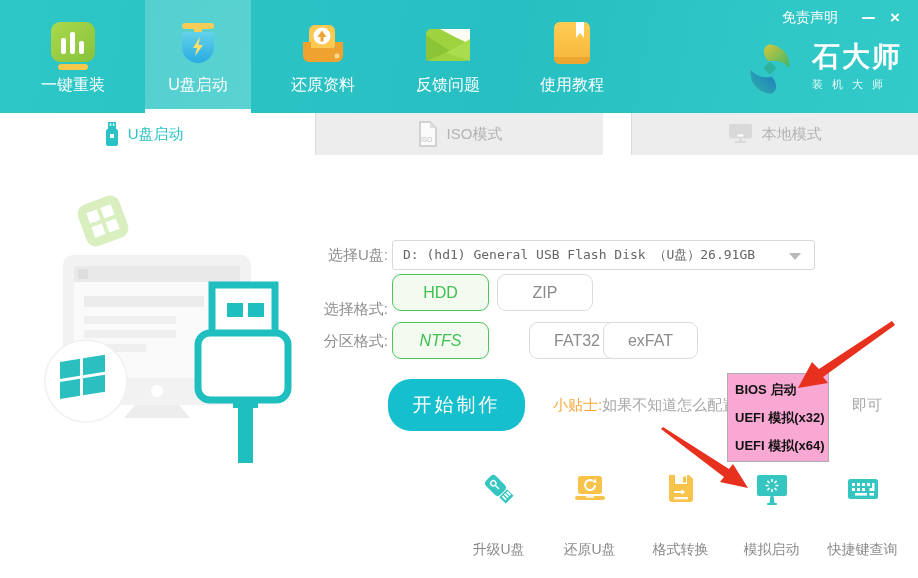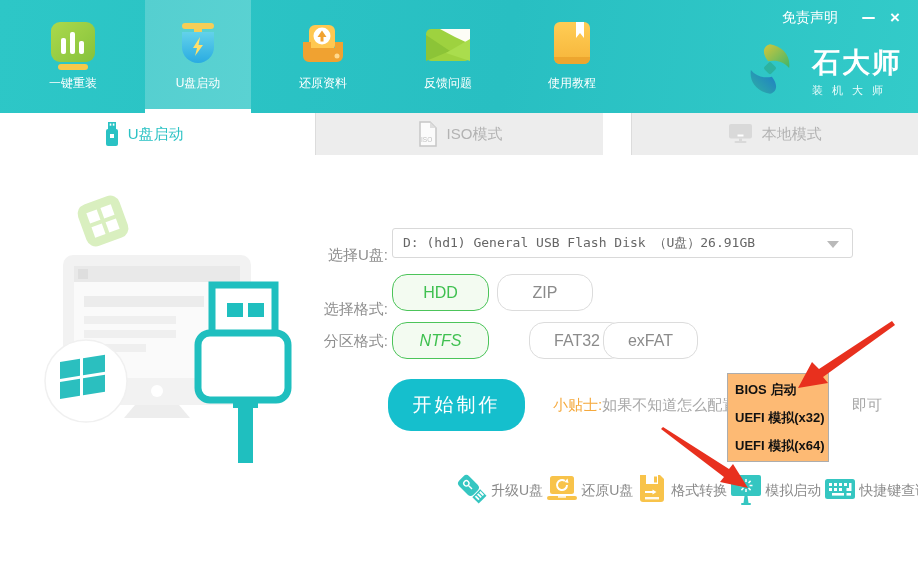--- a/index.html
+++ b/index.html
@@ -7,71 +7,71 @@
     position:relative;width:918px;height:578px;overflow:hidden;background:#fff;
     font-family:"Liberation Sans","DejaVu Sans",sans-serif;
     -webkit-font-smoothing:antialiased;
   }
   
   .topbar{position:absolute;left:0;top:0;width:918px;height:113px;
     background:linear-gradient(100deg,#2dc7c7 0%,#28bfc2 55%,#33cbc9 100%);}
   .menu-item{position:absolute;top:0;height:113px;width:106px;display:flex;
     flex-direction:column;align-items:center;cursor:pointer;}
   .menu-item .mi-icon{margin-top:20px;height:52px;display:flex;align-items:center;justify-content:center;}
-  .menu-item .mi-label{margin-top:3px;color:#fff;font-size:12px;}
+  .menu-item .mi-label{margin-top:3px;color:#fff;font-size:16px;}
   .menu-item.selected{background:linear-gradient(100deg,#55cfd0,#5ad2d2);}
   .menu-item.selected::after{content:"";position:absolute;left:0;right:0;bottom:0;height:4px;background:#fff;}
   .mi-1{left:20px}.mi-2{left:145px}.mi-3{left:270px}.mi-4{left:395px}.mi-5{left:519px}
   
   .disclaimer{position:absolute;top:9px;right:80px;color:#fff;font-size:14px;cursor:pointer;}
   .win-btn{position:absolute;top:8px;width:20px;height:20px;display:flex;align-items:center;justify-content:center;cursor:pointer;color:#fff;}
   .btn-min{right:40px;}
   .btn-min .dash{width:13px;height:2.5px;background:#fff;border-radius:1px;}
   .btn-close{right:13px;font-size:17px;font-weight:bold;line-height:20px;}
   
-  .brand{position:absolute;top:40px;right:16px;display:flex;align-items:flex-end;gap:20px;}
+  .brand{position:absolute;top:40px;right:16px;display:flex;align-items:flex-start;gap:20px;}
   .brand-text{display:flex;flex-direction:column;}
   .brand-name{color:#fff;font-size:28px;font-weight:bold;line-height:34px;letter-spacing:2px;}
   .brand-sub{color:#eafcfb;font-size:11px;letter-spacing:9px;margin-top:3px;white-space:nowrap;}
   
   .tabs{position:absolute;left:0;top:113px;width:918px;height:42px;display:flex;}
   .tab{width:306px;height:42px;display:flex;align-items:center;justify-content:center;gap:8px;
     background:#ededed;color:#b3b3b3;font-size:15px;cursor:pointer;box-sizing:border-box;}
   .tab + .tab{border-left:1px solid #dcdcdc;margin-left:28px;}
   .tab.active{background:#fff;color:#2ac2c4;}
   
   .form-label{position:absolute;left:322px;width:66px;text-align:right;color:#8f8f8f;font-size:15px;}
   .lbl-usb{top:246px}.lbl-format{top:300px}.lbl-part{top:332px}
-  .dropdown{position:absolute;left:392px;top:228px;width:461px;height:30px;box-sizing:border-box;
+  .dropdown{position:absolute;left:392px;top:240px;width:423px;height:30px;box-sizing:border-box;
     border:1px solid #d9d9d9;border-radius:3px;background:#fff;cursor:pointer;display:flex;align-items:center;}
   .dd-text{margin-left:10px;font-family:"DejaVu Sans Mono","Liberation Mono",monospace;font-size:13px;color:#666;}
   .dd-caret{position:absolute;right:13px;top:12px;width:0;height:0;
     border-left:6px solid transparent;border-right:6px solid transparent;border-top:7px solid #b9b9b9;}
-  .opt-btn{position:absolute;height:37px;box-sizing:border-box;border:1px solid #dcdcdc;border-radius:15px;
+  .opt-btn{position:absolute;height:37px;box-sizing:border-box;border:1px solid #dcdcdc;border-radius:9px;
     background:#fff;color:#8b8b8b;font-size:16px;display:flex;align-items:center;justify-content:center;cursor:pointer;}
   .opt-btn.selected{border-color:#4cc45a;color:#3fc050;background:#f3fbf1;}
   .b-hdd{left:392px;top:274px;width:97px;}
   .b-zip{left:497px;top:274px;width:96px;}
   .b-ntfs{left:392px;top:322px;width:97px;font-style:italic;}
   .b-fat32{left:497px;top:322px;width:96px;margin-left:32px;}
   .b-exfat{left:603px;top:322px;width:95px;}
   .start-btn{position:absolute;left:388px;top:379px;width:137px;height:52px;border-radius:23px;
     background:#15bfcd;color:#fff;font-size:19px;letter-spacing:3px;display:flex;align-items:center;justify-content:center;cursor:pointer;}
   .tip{position:absolute;top:396px;font-size:15px;white-space:nowrap;z-index:5;}
   .tip-left{left:553px;}
   .tip-right{left:852px;color:#a8a8a8;}
   .tip-prefix{color:#f5a93d;}
   .tip-body{color:#a8a8a8;}
   
-  .popup{position:absolute;left:727px;top:373px;width:102px;height:89px;background:#fdba74;
+  .popup{position:absolute;left:727px;top:373px;width:102px;height:89px;background:#f9a8d4;
     border:1px solid #adadad;box-sizing:border-box;z-index:40;padding-top:2px;}
   .popup-item{height:28px;line-height:28px;padding-left:7px;font-size:13px;font-weight:600;color:#111;cursor:pointer;white-space:nowrap;}
   
   .toolbar{position:absolute;left:453px;top:468px;width:455px;display:flex;}
-  .tool-item{flex:1;display:flex;align-items:center;cursor:pointer;}
+  .tool-item{flex:1;display:flex;flex-direction:column;align-items:center;cursor:pointer;gap:27px;}
   .tool-item .t-icon{height:40px;display:flex;align-items:flex-end;justify-content:center;}
   .tool-item .t-label{margin-top:6px;font-size:14px;color:#8a8a8a;white-space:nowrap;}
   
   .arrows{position:absolute;left:0;top:0;width:918px;height:578px;z-index:60;pointer-events:none;}
   .illustration{position:absolute;left:35px;top:180px;z-index:1;}
 </style>
 </head>
 <body>
 
 <div class="app">

